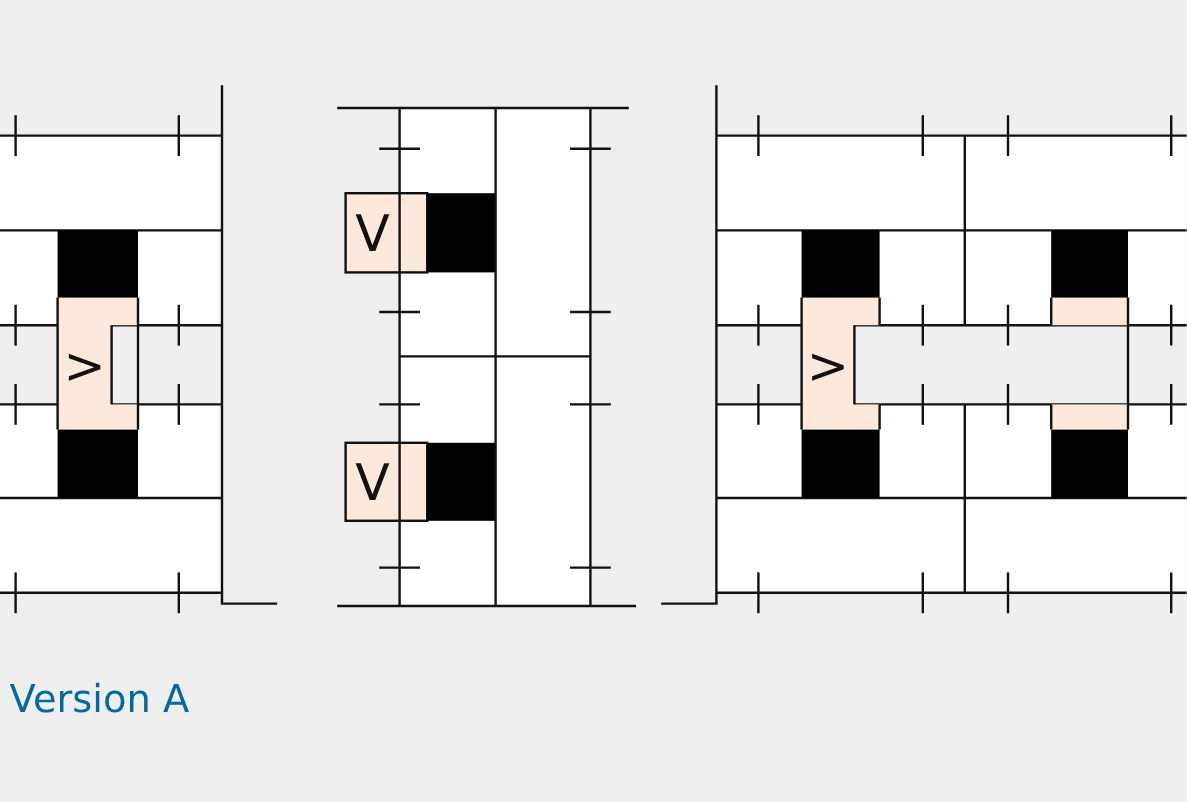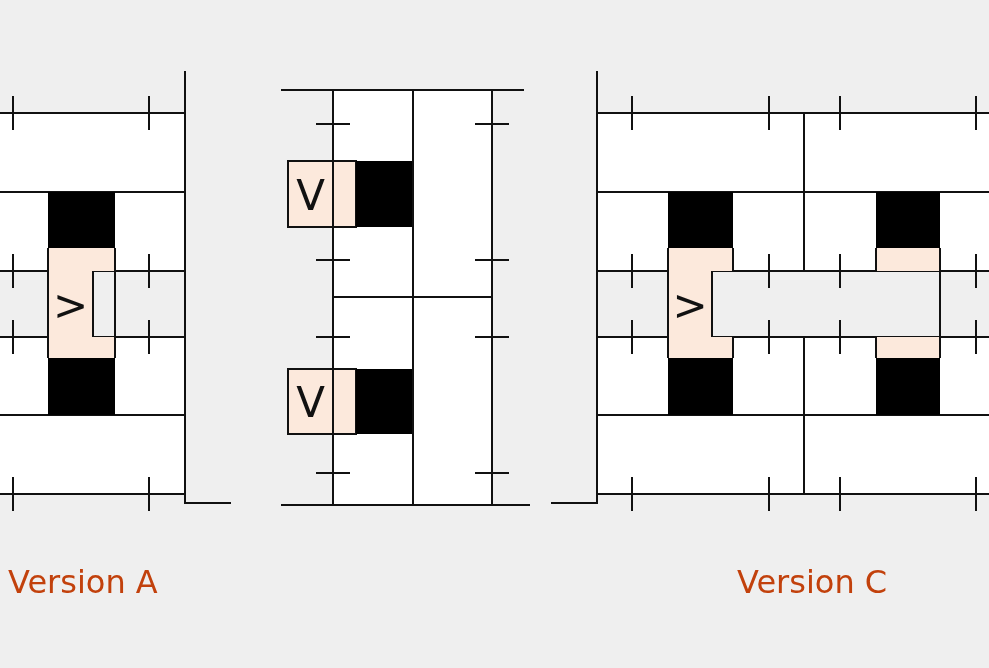--- a/index.html
+++ b/index.html
@@ -1,19 +1,19 @@
 <!DOCTYPE html>
 <html><head>
 <meta charset="utf-8">
 <style>
   html,body{margin:0;padding:0;}
   body{background:#efefef;font-family:"DejaVu Sans","Liberation Sans",sans-serif;}
   .stage{position:relative;width:989px;height:668px;background:#efefef;overflow:hidden;}
   svg.diagram{position:absolute;left:0;top:0;}
-  .panel-label{position:absolute;font-size:32px;color:#c2410c;white-space:nowrap;letter-spacing:0px;}
+  .panel-label{position:absolute;font-size:32px;color:#0369a1;white-space:nowrap;letter-spacing:0px;}
 </style>
 </head>
 <body>
 
 <div class="stage">
   <svg class="diagram" id="diagram" width="989" height="668" viewBox="0 0 989 668">
       <g>
         <rect x="0" y="113" width="185" height="79" fill="#ffffff"></rect>
         <rect x="0" y="192" width="185" height="79" fill="#ffffff"></rect>
         <rect x="0" y="337" width="185" height="78" fill="#ffffff"></rect>
@@ -115,14 +115,13 @@
         <line x1="840" x2="840" y1="320" y2="354" stroke="#111111" stroke-width="2"></line>
         <line x1="976" x2="976" y1="320" y2="354" stroke="#111111" stroke-width="2"></line>
         <line x1="632" x2="632" y1="477" y2="511" stroke="#111111" stroke-width="2"></line>
         <line x1="769" x2="769" y1="477" y2="511" stroke="#111111" stroke-width="2"></line>
         <line x1="840" x2="840" y1="477" y2="511" stroke="#111111" stroke-width="2"></line>
         <line x1="976" x2="976" y1="477" y2="511" stroke="#111111" stroke-width="2"></line>
         <text x="690" y="305" text-anchor="middle" dominant-baseline="central" fill="#111111" font-size="42" font-family="&quot;DejaVu Sans&quot;,&quot;Liberation Sans&quot;,sans-serif">&gt;</text>
       </g>
     </svg>
   <div class="panel-label" style="left: 8px; top: 563px;">Version A</div>
-  <div class="panel-label" style="left: 737px; top: 563px;">Version C</div>
 </div>
 
 </body></html>

